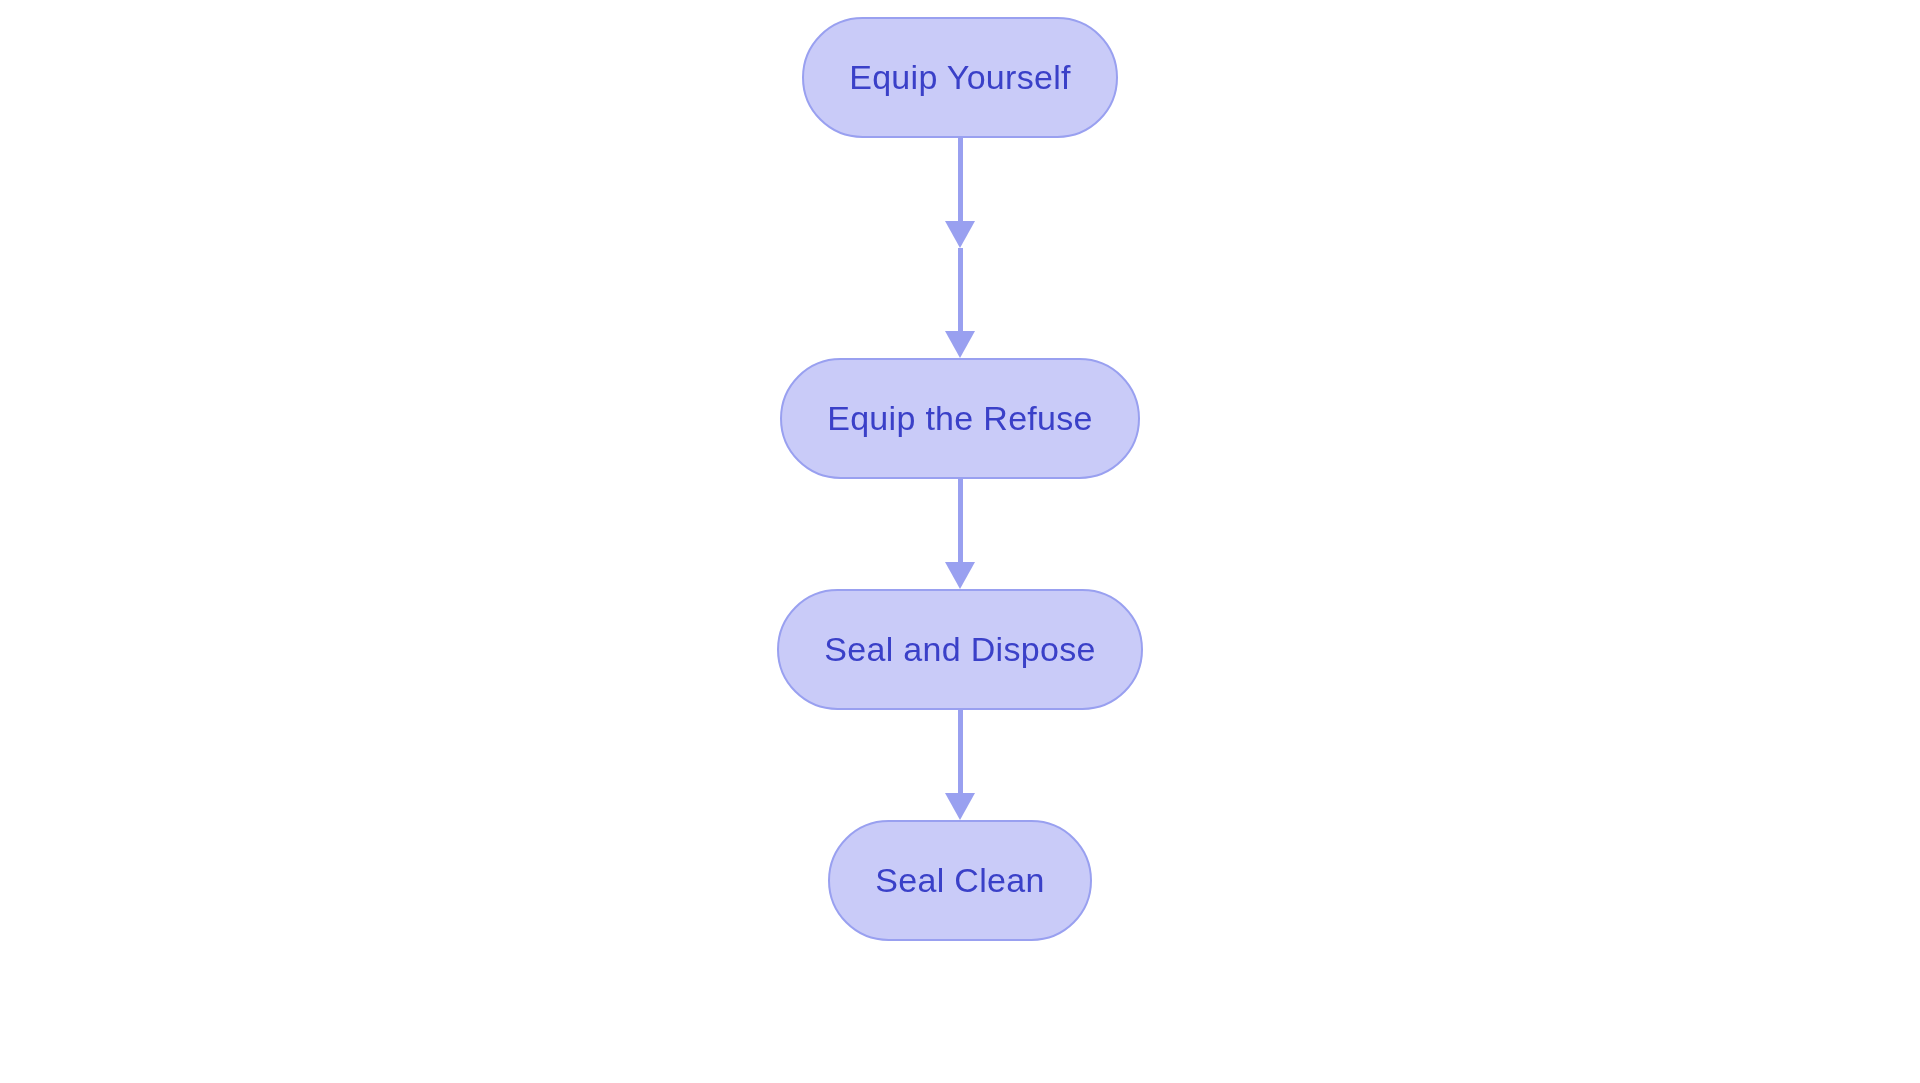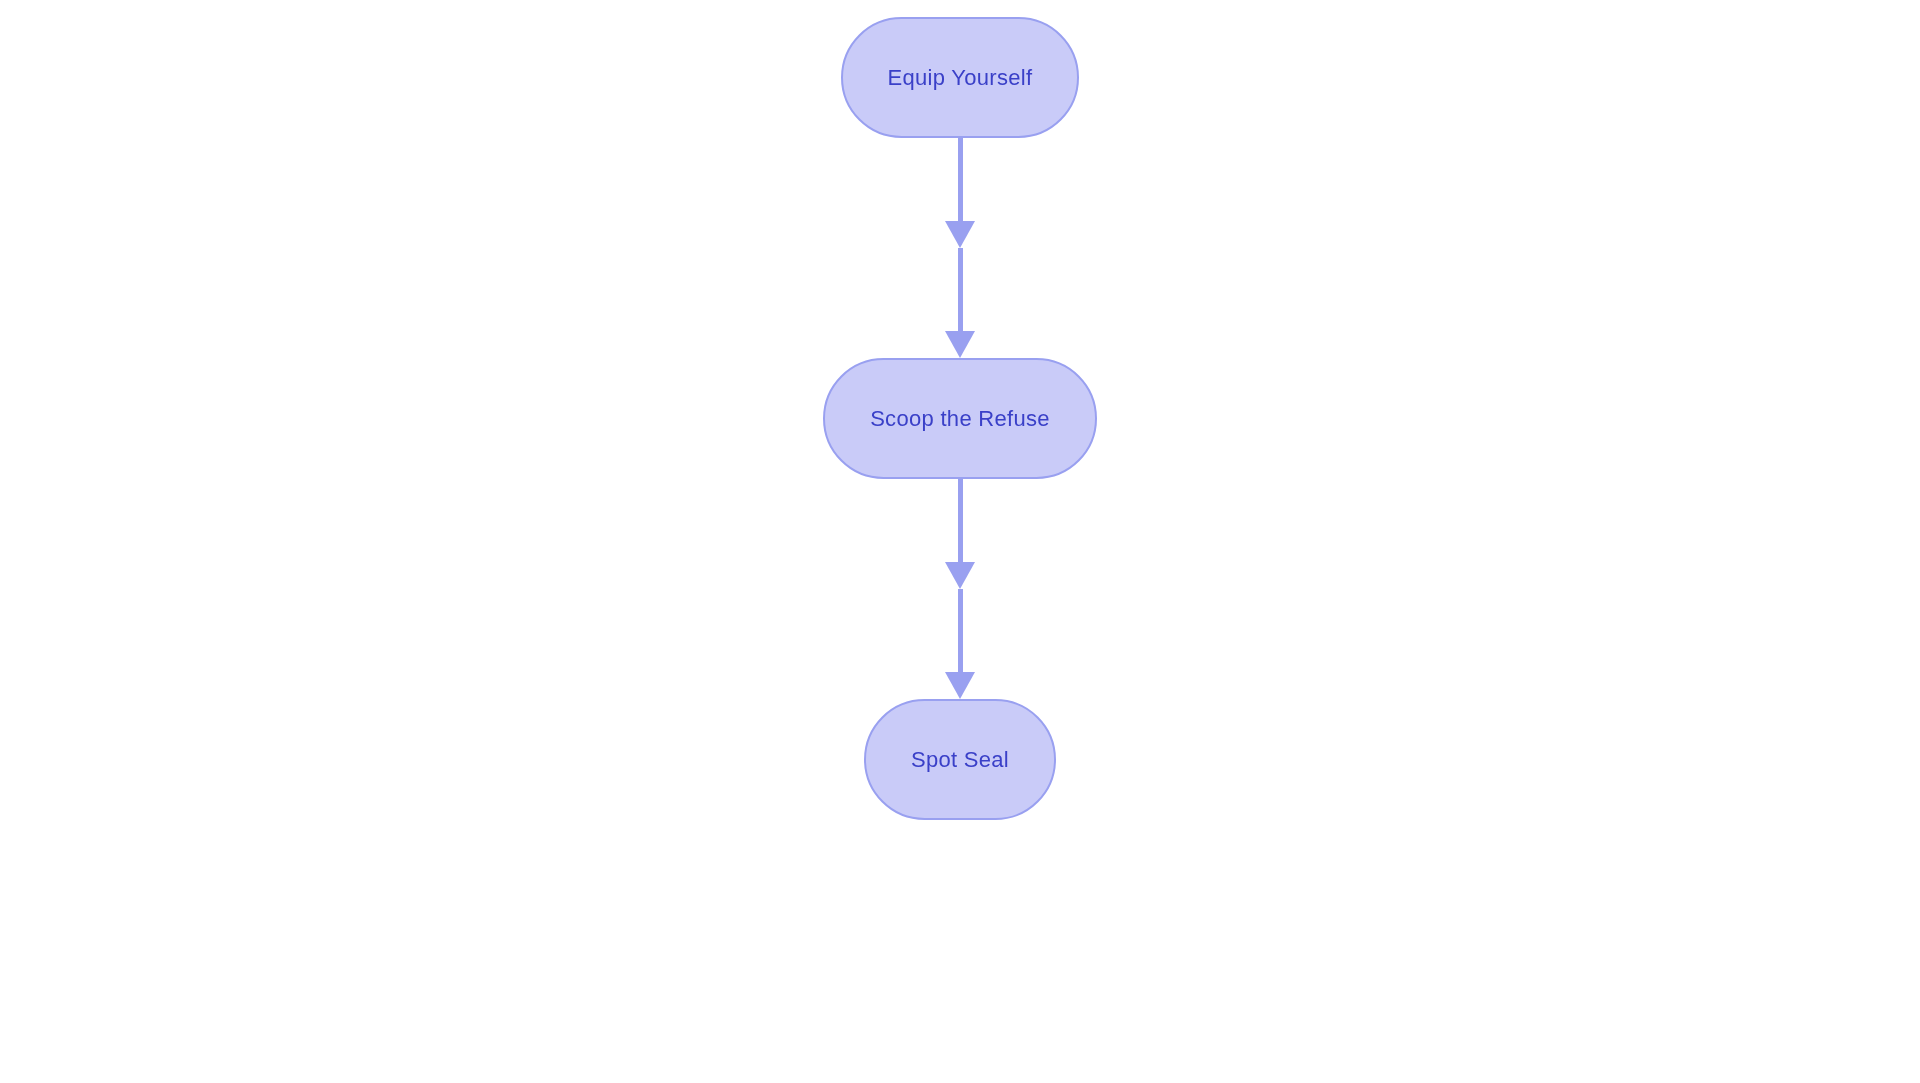--- a/index.html
+++ b/index.html
@@ -31,21 +31,21 @@
     height: 121px;
     min-height: 121px;
     display: flex;
     align-items: center;
     justify-content: flex-end;
     padding: 0 45px;
     background: var(--node-fill);
     border: 2px solid var(--node-border);
     border-radius: 60.5px;
     color: var(--node-text);
-    font-size: 22px;
+    font-size: 34px;
     letter-spacing: 0.3px;
     white-space: nowrap;
   }
   .flow-arrow {
     height: 110px;
     min-height: 110px;
     width: 30px;
     display: flex;
     flex-direction: column;
     align-items: center;
@@ -77,31 +77,34 @@
     <div class="head"></div>
   </div>
 
 
   <div class="flow-arrow">
     <div class="stem"></div>
     <div class="head"></div>
   </div>
 
   <div class="flow-node">
-    <span>Scoop the Refuse</span>
+    <span>Equip the Refuse</span>
   </div>
 
   <div class="flow-arrow">
     <div class="stem"></div>
     <div class="head"></div>
   </div>
 
+  <div class="flow-node">
+    <span>Seal and Dispose</span>
+  </div>
 
   <div class="flow-arrow">
     <div class="stem"></div>
     <div class="head"></div>
   </div>
 
   <div class="flow-node">
-    <span>Spot Seal</span>
+    <span>Seal Clean</span>
   </div>
 
 </div>
 
 </body></html>

